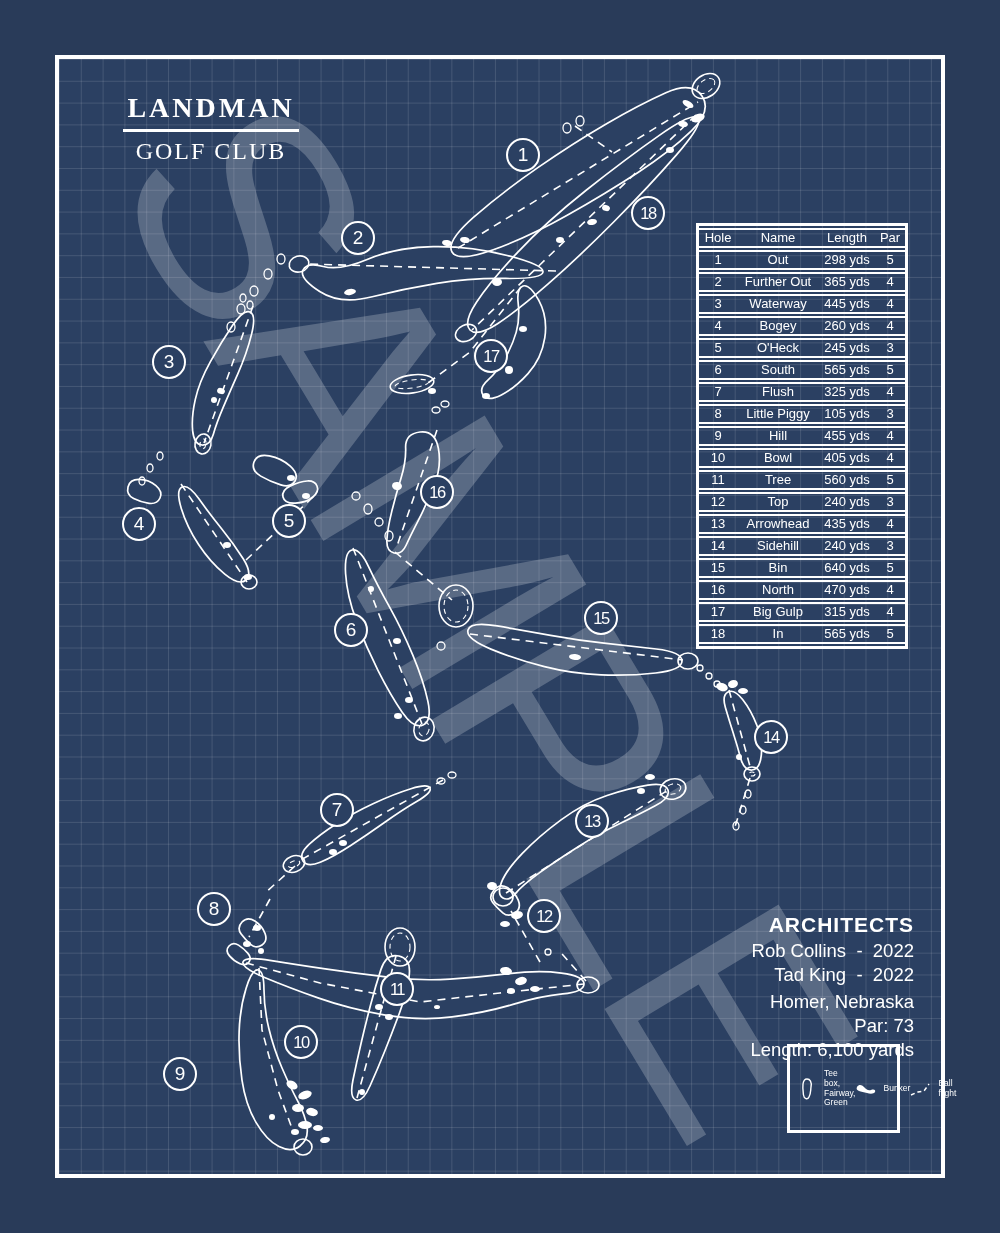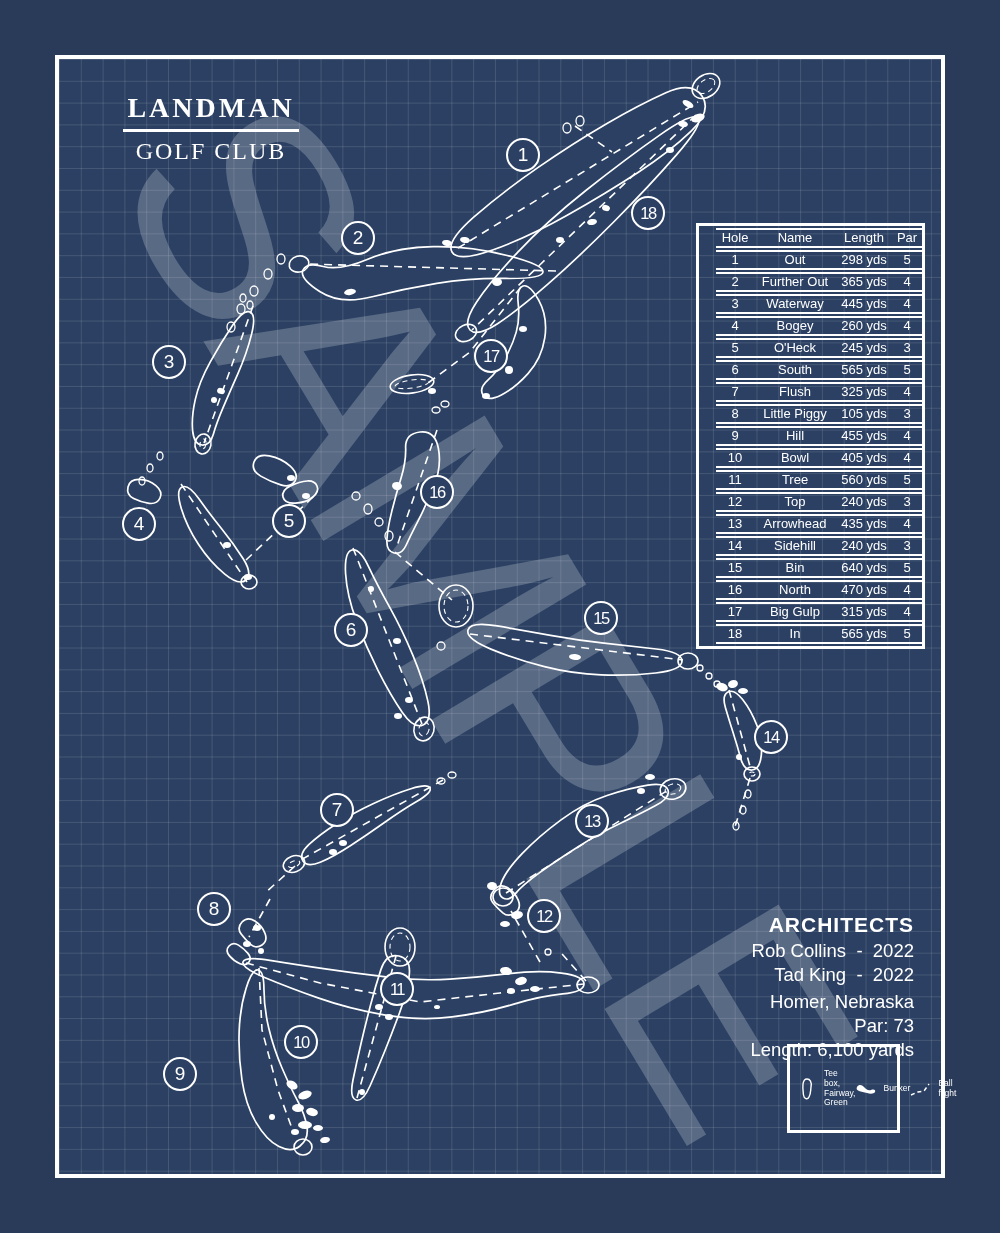--- a/index.html
+++ b/index.html
@@ -28,21 +28,21 @@
     position:absolute;left:82px;top:92px;width:176px;text-align:center;z-index:4;
     font-family:"Liberation Serif","DejaVu Serif",serif;
     margin-left:41px;
   }
   .club-name{font-size:28px;font-weight:bold;letter-spacing:3px;}
   .title-divider{height:3px;background:var(--line);margin:5px 0 6px 0;}
   .club-sub{font-size:24px;letter-spacing:2px;}
   table.scorecard{
     position:absolute;left:696px;top:223px;width:206px;z-index:4;
     border:3px solid var(--line);border-collapse:separate;border-spacing:0 2px;
-    font-size:13px;line-height:14px;table-layout:fixed;padding-left:17px;
+    font-size:13px;line-height:14px;table-layout:fixed;
   }
   .scorecard th,.scorecard td{
     padding:1px 2px;text-align:center;font-weight:normal;
     border-top:2px solid var(--line);border-bottom:2px solid var(--line);
     overflow:hidden;white-space:nowrap;
   }
   .scorecard col.c-hole{width:38px;} .scorecard col.c-name{width:82px;}
   .scorecard col.c-len{width:56px;} .scorecard col.c-par{width:30px;}
   .architects{position:absolute;right:86px;top:913px;text-align:right;z-index:4;}
   .arch-heading{font-size:21px;font-weight:bold;letter-spacing:1px;margin-bottom:2px;}

